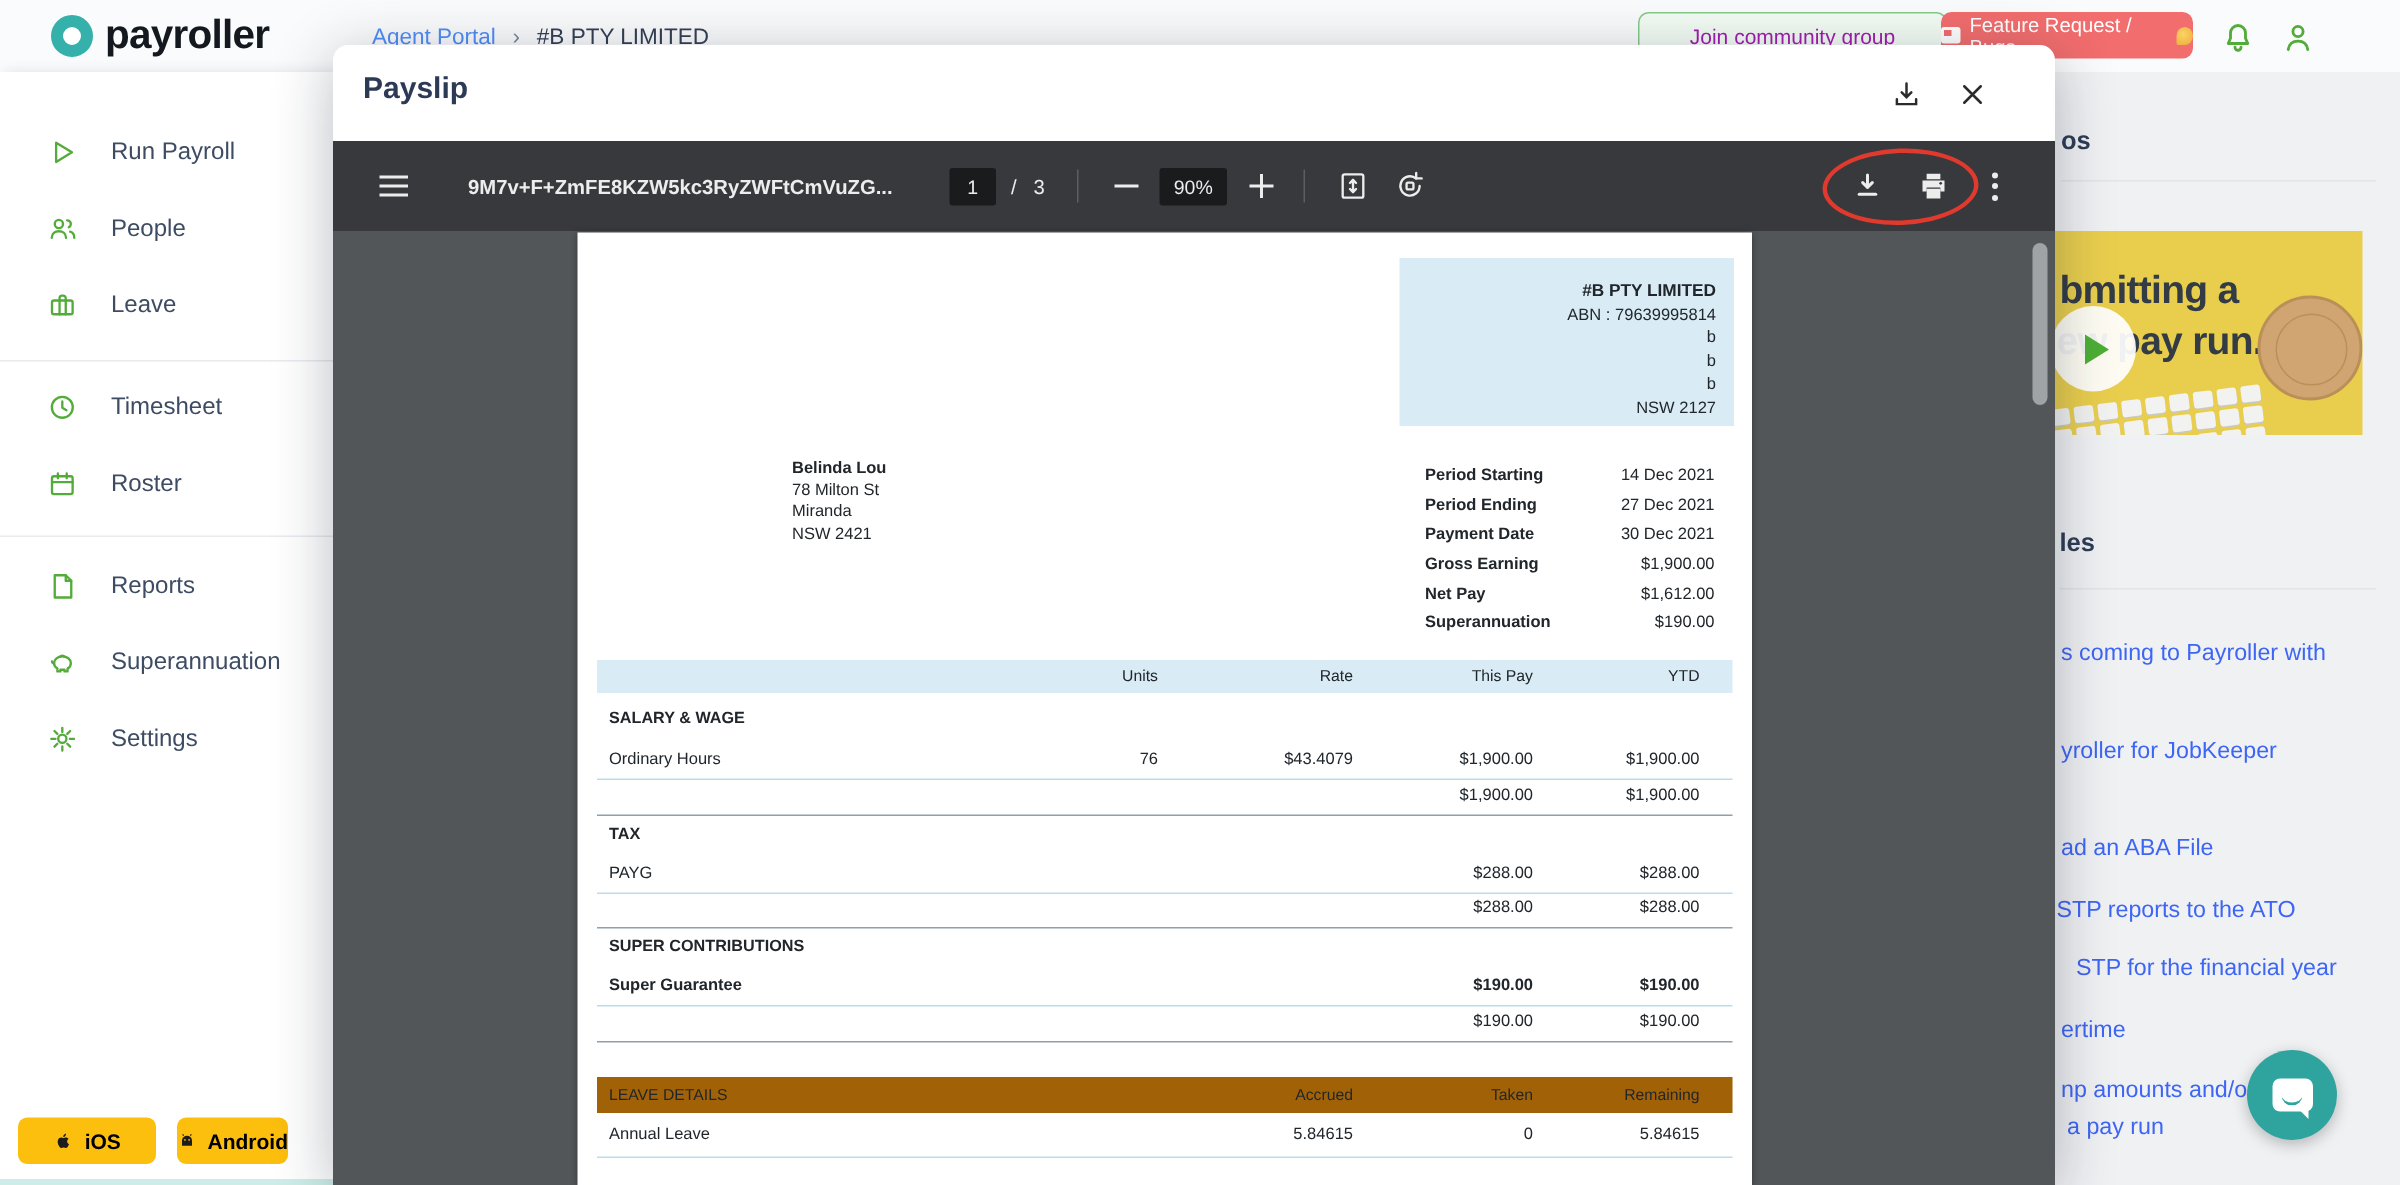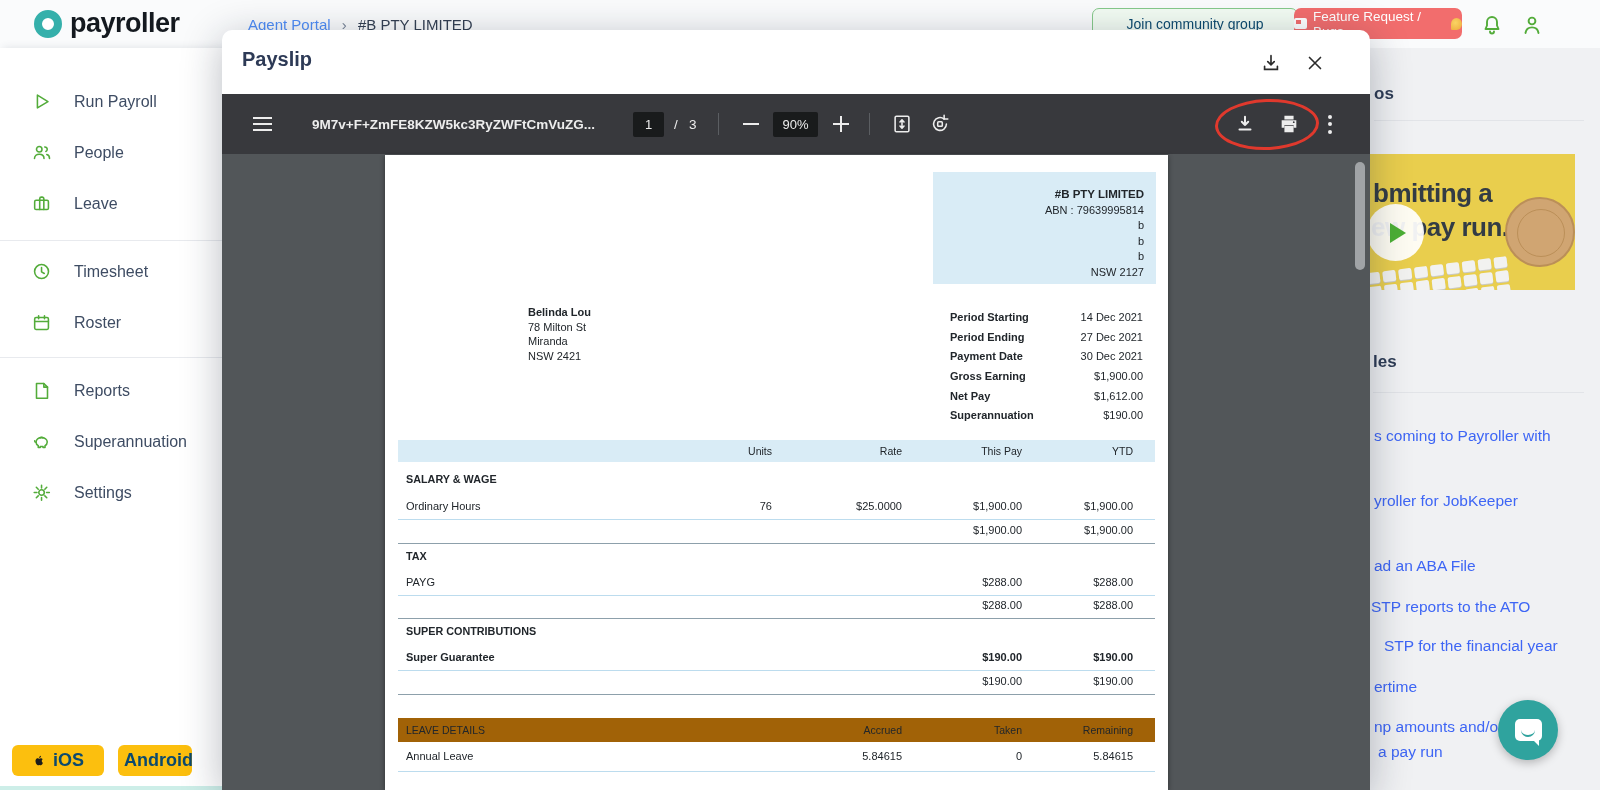--- a/index.html
+++ b/index.html
@@ -10,38 +10,38 @@
   
   .topbar { position:absolute; left:0; top:0; width:1600px; height:48px; background:#fafbfc; z-index:3; }
   .logo { position:absolute; left:34px; top:8px; display:flex; align-items:center; gap:8px; }
   .logo-ring { width:28px; height:28px; border-radius:50%; border:8px solid #35b0ab; background:#fff; }
   .logo-text { font-size:27px; font-weight:700; color:#14191f; letter-spacing:-0.5px; }
   .breadcrumb { position:absolute; left:248px; top:16px; font-size:15px; white-space:nowrap; }
   .bc-link { color:#4f8df7; }
   .bc-sep { color:#7a8699; margin:0 7px; }
   .bc-cur { color:#333f52; }
   .btn-join { position:absolute; left:1092px; top:8px; width:206px; height:31px; border-radius:7px;
-    background:#f3fcf3; border:1px solid #86c98a; color:#0c4a6e; font-size:14px; display:flex; align-items:center; justify-content:center; }
+    background:#f3fcf3; border:1px solid #86c98a; color:#a21caf; font-size:14px; display:flex; align-items:center; justify-content:center; }
   .btn-feature { position:absolute; left:1294px; top:8px; width:168px; height:31px; border-radius:7px;
     background:#f26d6d; color:#fff; font-size:13.5px; display:flex; align-items:center; justify-content:center; gap:6px; }
   .feat-ico { width:14px; height:11px; background:#fff; border-radius:2px; position:relative; }
   .feat-ico::after { content:""; position:absolute; left:2px; top:2px; width:5px; height:4px; background:#f26d6d; }
   .clap { width:12px; height:12px; border-radius:50% 50% 50% 10%; background:radial-gradient(circle at 40% 40%, #fad463, #eda93c); }
   .hdr-ico { position:absolute; top:13px; width:24px; height:24px; }
   .hdr-ico svg { stroke:#53ac3a; fill:none; stroke-width:1.9; stroke-linecap:round; stroke-linejoin:round; }
 
   
   .sidebar { position:absolute; left:0; top:48px; width:222px; height:742px; background:#fff;
     box-shadow:3px 0 8px rgba(60,70,90,.14); z-index:4; }
   .nav-item { position:absolute; left:0; width:222px; height:34px; display:flex; align-items:center; gap:21px; padding-left:31px; cursor:pointer; }
   .nav-item svg { width:22px; height:22px; stroke:#53ac3a; fill:none; stroke-width:1.7; stroke-linecap:round; stroke-linejoin:round; flex:0 0 22px; }
   .nav-label { font-size:16px; color:#3e4c63; }
   .nav-div { position:absolute; left:0; width:222px; height:1px; background:#e8eaee; }
-  .store-btn { position:absolute; top:697px; height:31px; border-radius:6px; background:#fcbf0e; color:#0c4a6e;
-    font-size:18px; font-weight:700; display:flex; align-items:center; justify-content:center; gap:7px; }
+  .store-btn { position:absolute; top:697px; height:31px; border-radius:6px; background:#fcbf0e; color:#000000;
+    font-size:14px; font-weight:700; display:flex; align-items:center; justify-content:center; gap:7px; }
   .store-btn svg { width:14px; height:15px; fill:#1c1c1c; }
   .guide-band { position:absolute; left:0; top:738px; width:222px; height:52px; background:#cdeee8;
     display:flex; align-items:center; justify-content:center; gap:8px; }
 
   
   .rpanel-h { position:absolute; font-size:17px; font-weight:700; color:#2e3c55; z-index:1; }
   .rpanel-div { position:absolute; height:1px; background:#e2e4e8; z-index:1; }
   .thumb { position:absolute; left:1345px; top:154px; width:230px; height:136px; background:#e9ce4d; overflow:hidden; z-index:1; }
   .thumb-line { position:absolute; font-size:26px; font-weight:800; color:#333c45; letter-spacing:-0.5px; }
   .coaster { position:absolute; left:160px; top:43px; width:70px; height:70px; border-radius:50%;
@@ -434,21 +434,21 @@
           <span class="c1 hd">Units</span>
           <span class="c2 hd">Rate</span>
           <span class="c3 hd">This Pay</span>
           <span class="c4 hd">YTD</span>
         </div>
 
         <div class="sec-title" style="top:318px;">SALARY &amp; WAGE</div>
         <div class="prow" style="top:345px;">
           <span class="cname">Ordinary Hours</span>
           <span class="c1">76</span>
-          <span class="c2">$25.0000</span>
+          <span class="c2">$43.4079</span>
           <span class="c3">$1,900.00</span>
           <span class="c4">$1,900.00</span>
         </div>
         <div class="rule-b" style="top:364px;"></div>
         <div class="prow" style="top:369px;">
           <span class="c3">$1,900.00</span>
           <span class="c4">$1,900.00</span>
         </div>
         <div class="rule-d" style="top:388px;"></div>
 

